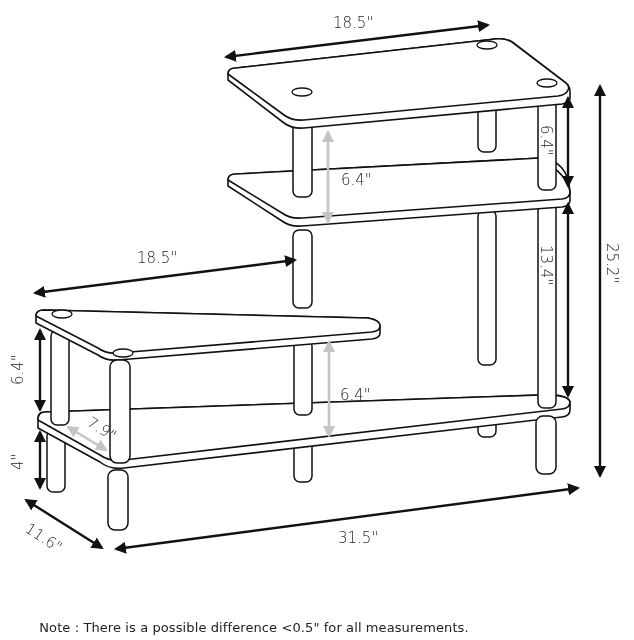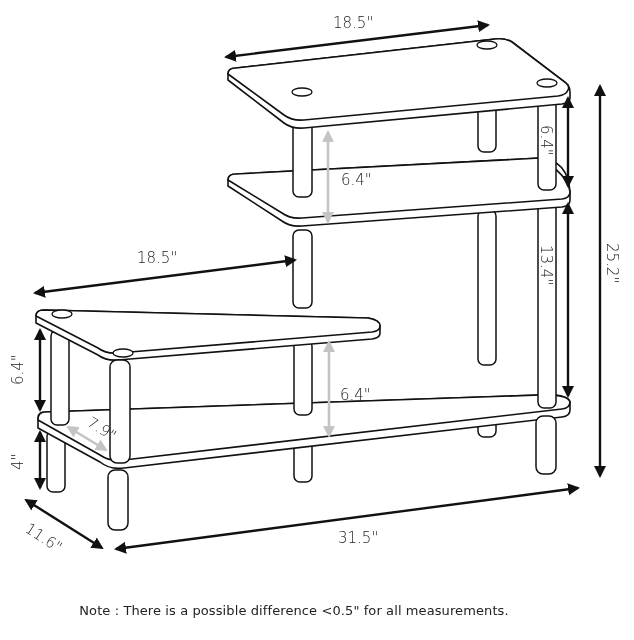--- a/index.html
+++ b/index.html
@@ -6,22 +6,22 @@
     body { width: 634px; height: 640px; position: relative; overflow: hidden; font-family: "DejaVu Sans", sans-serif; }
     #diagram { position: absolute; left: 0; top: 0; width: 634px; height: 640px; }
     .shelf { fill: #ffffff; stroke: #111111; stroke-width: 1.6; stroke-linejoin: round; }
     .edge { fill: #ffffff; stroke: #111111; stroke-width: 1.6; stroke-linejoin: round; }
     .leg { fill: #ffffff; stroke: #111111; stroke-width: 1.5; }
     .hole { fill: #ffffff; stroke: #111111; stroke-width: 1.3; }
     .dim { stroke: #111111; stroke-width: 2.4; fill: none; }
     .dim-gray { stroke: #c4c4c4; stroke-width: 2.6; fill: none; }
     .lbl { font-family: "DejaVu Sans", sans-serif; font-size: 15px; fill: #222222; font-weight: 300; }
     .note {
-      position: absolute; left: 0; width: 508px; top: 603px; text-align: center;
-      font-family: "DejaVu Sans", sans-serif; font-size: 13px; color: #222222; letter-spacing: 0.1px; padding-left: 40px;
+      position: absolute; left: 0; width: 508px; top: 620px; text-align: center;
+      font-family: "DejaVu Sans", sans-serif; font-size: 13px; color: #222222; letter-spacing: 0.1px;
     }
   </style>
 </head>
 <body>
 
 <svg id="diagram" viewBox="0 0 634 640" xmlns="http://www.w3.org/2000/svg">
   <defs>
     <marker id="ah" markerWidth="8" markerHeight="8" refX="6" refY="4" orient="auto-start-reverse" markerUnits="userSpaceOnUse">
       <path d="M0,0 L8,4 L0,8 Z" fill="#111111"></path>
     </marker>

